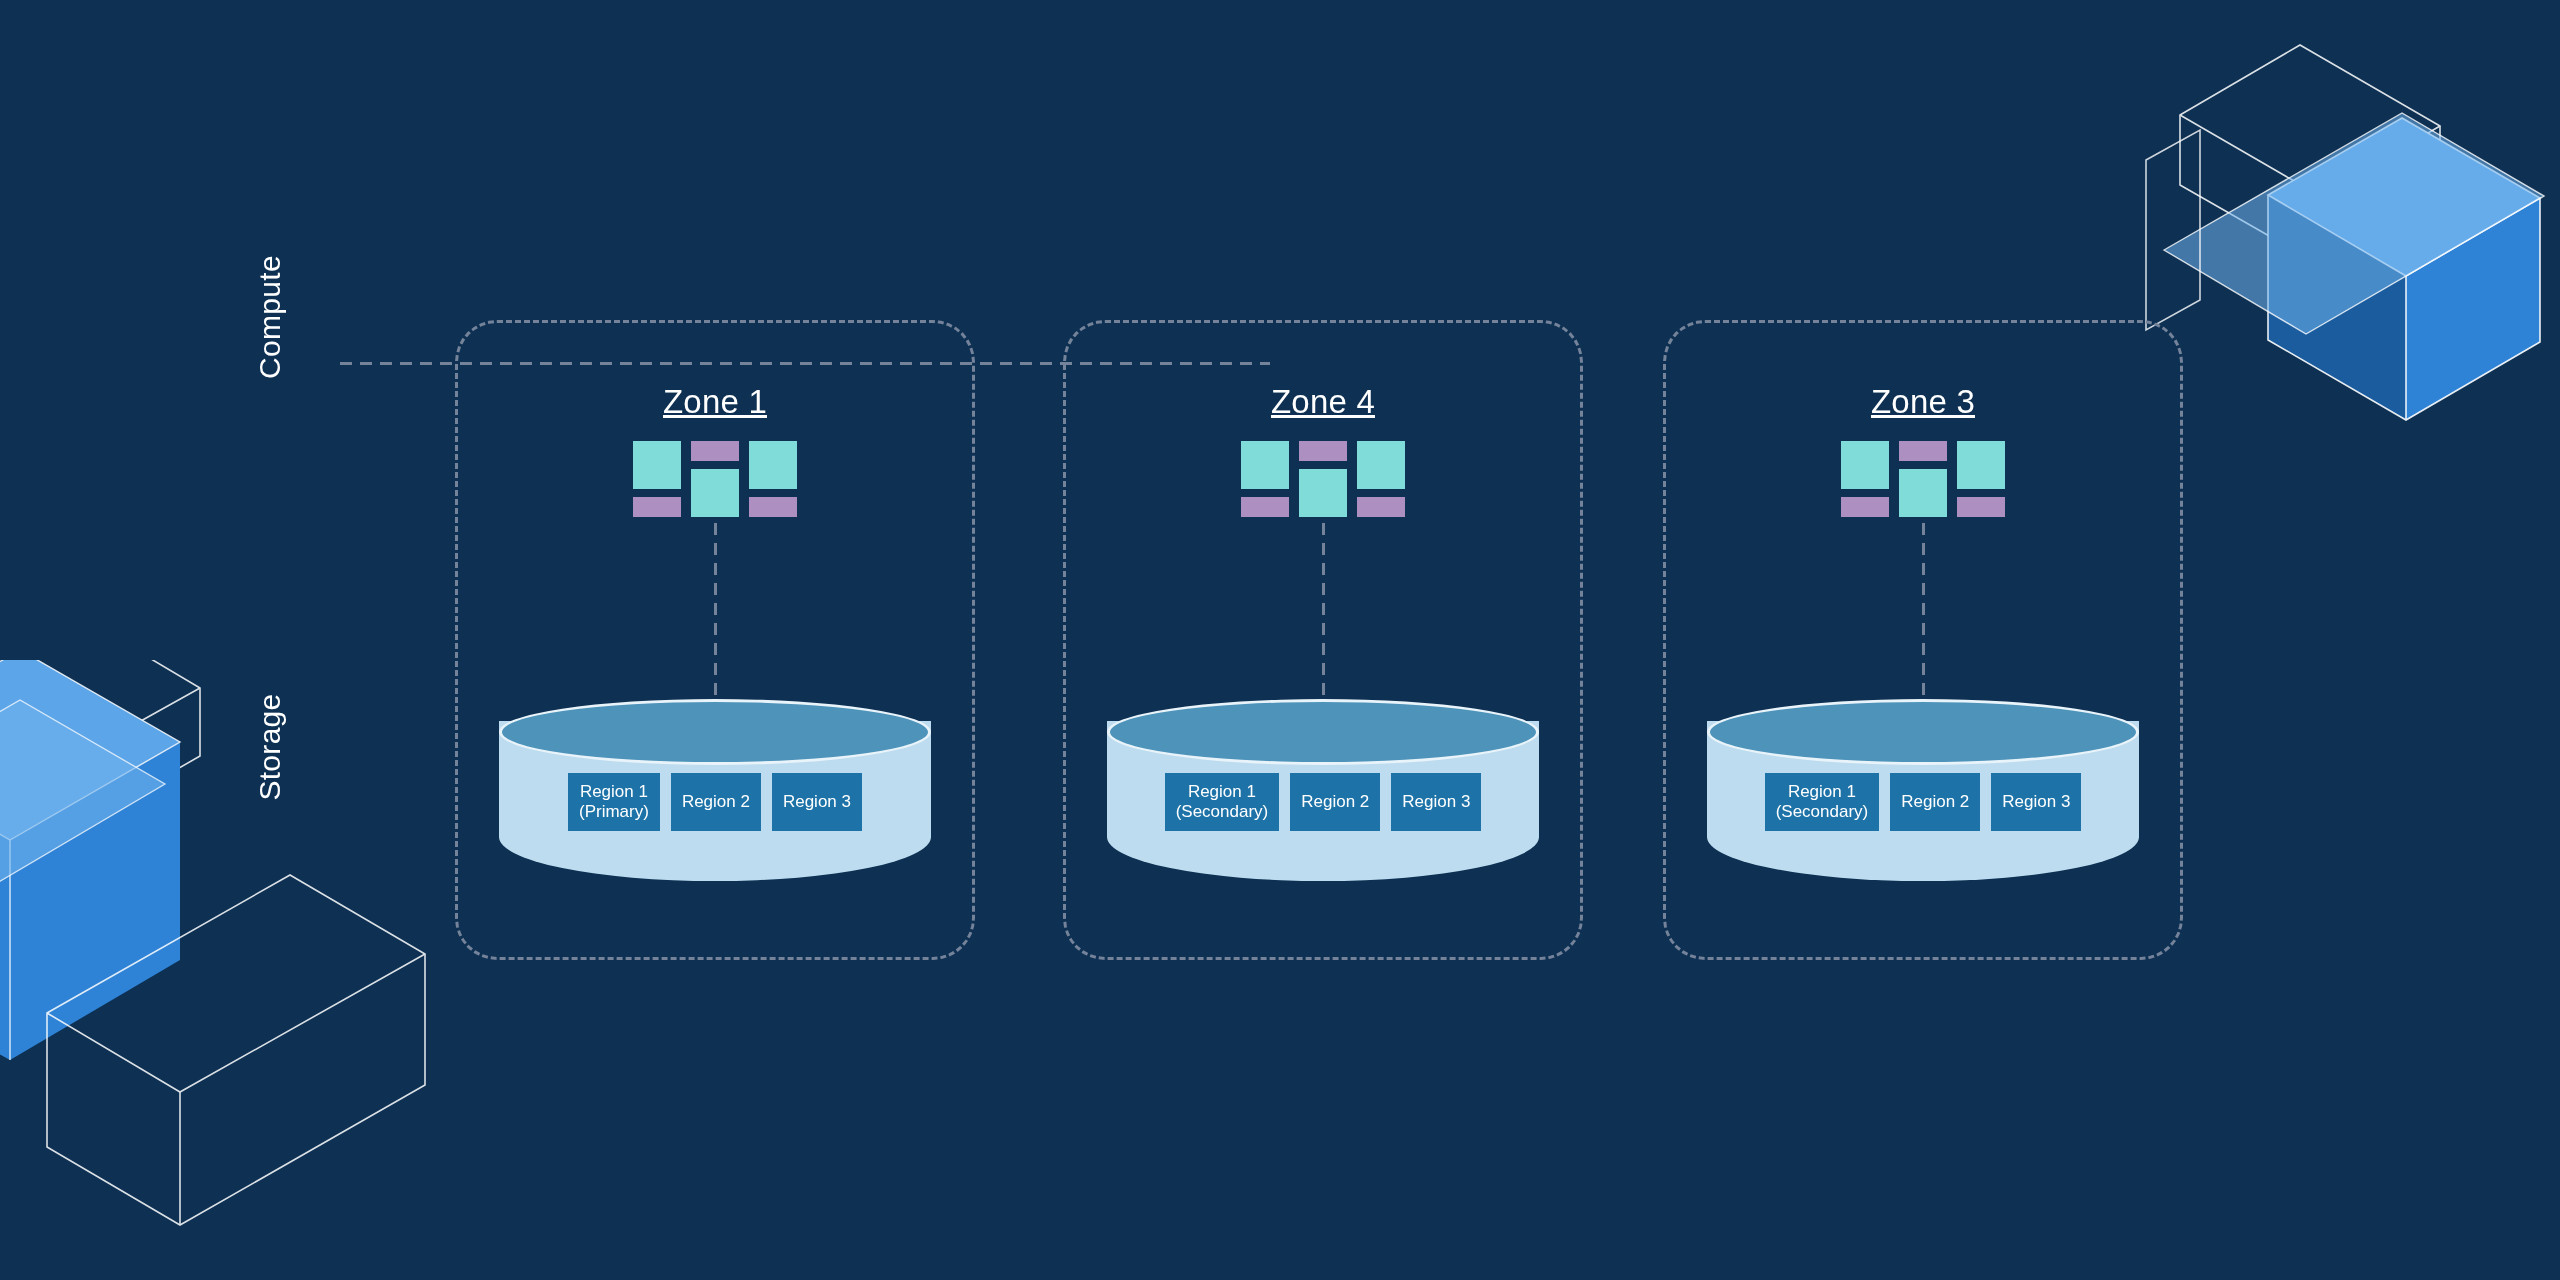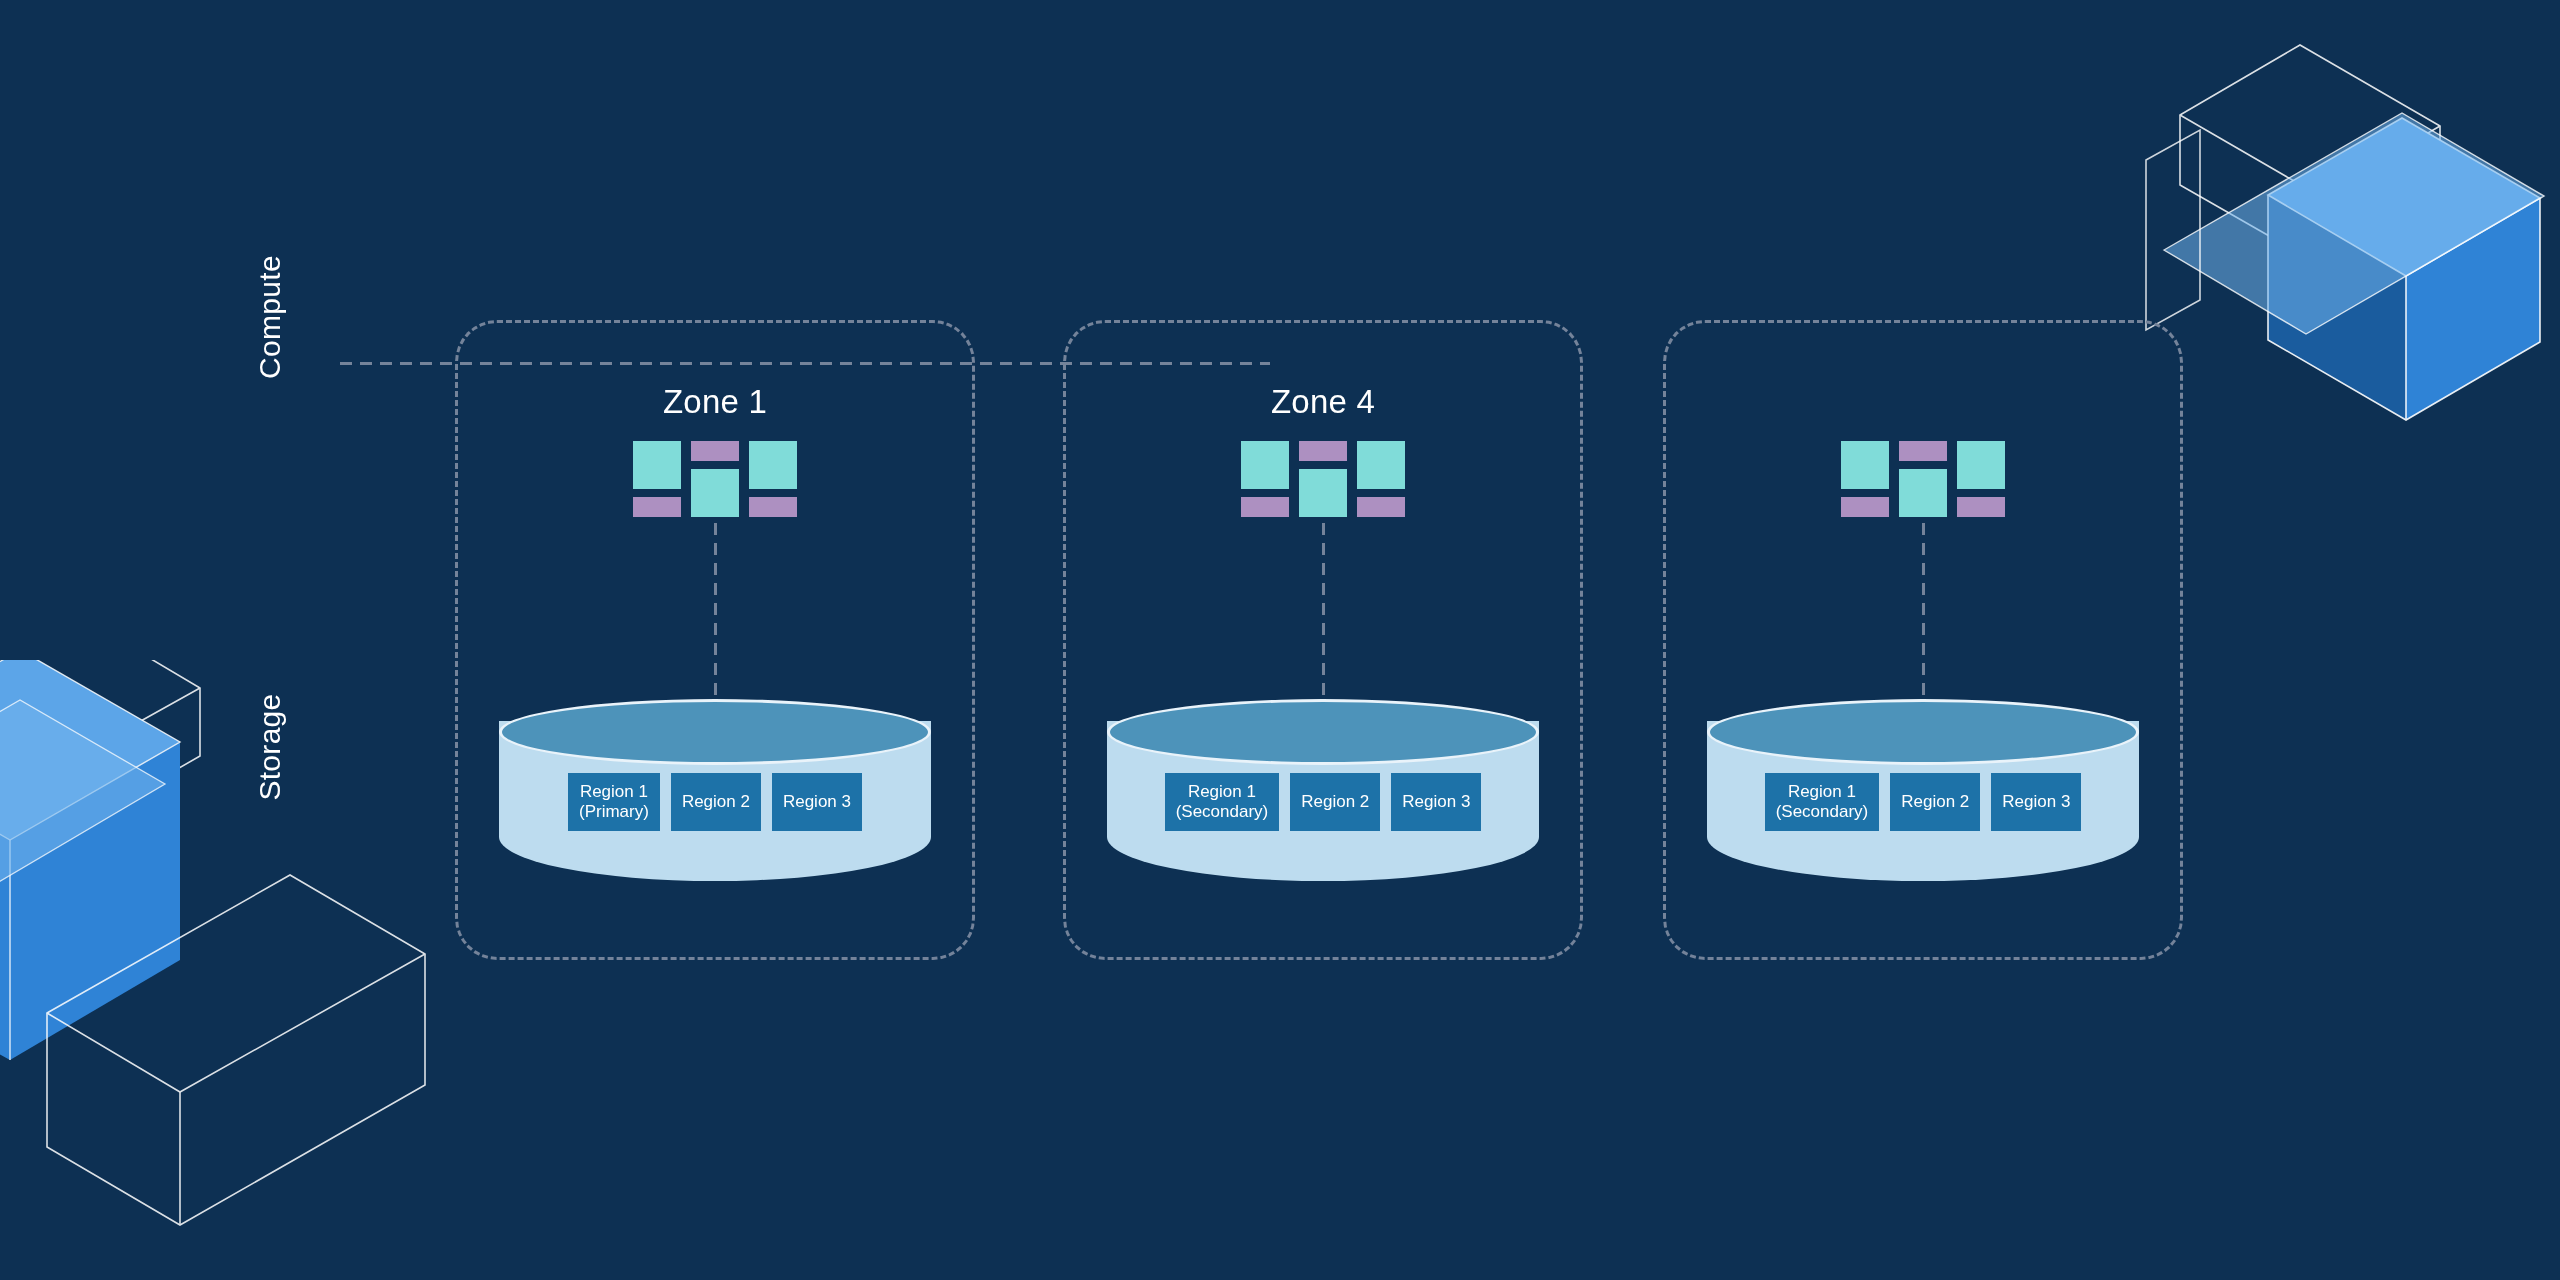--- a/index.html
+++ b/index.html
@@ -59,20 +59,21 @@
   .zone-2 { left:1663px; }
 
   .zone-title {
     position:absolute;
     top:60px;
     left:0; right:0;
     text-align:center;
     color:#ffffff;
     font-size:33px;
     letter-spacing:.2px;
+    text-decoration:underline;
   }
 
   
   .compute-icon {
     position:absolute;
     top:118px;
     left:50%;
     transform:translateX(-50%);
     width:164px;
     height:76px;
@@ -298,20 +299,21 @@
             <span>Region 2</span>
           </div>
           <div class="region-box">
             <span>Region 3</span>
           </div>
         </div>
       </div>
     </div>
 
     <div class="zone zone-2">
+      <div class="zone-title">Zone 3</div>
 
       <div class="compute-icon">
         <span class="ci-cell ci-teal   ci-l-top"></span>
         <span class="ci-cell ci-purple ci-l-bot"></span>
         <span class="ci-cell ci-purple ci-m-top"></span>
         <span class="ci-cell ci-teal   ci-m-bot"></span>
         <span class="ci-cell ci-teal   ci-r-top"></span>
         <span class="ci-cell ci-purple ci-r-bot"></span>
       </div>
 

